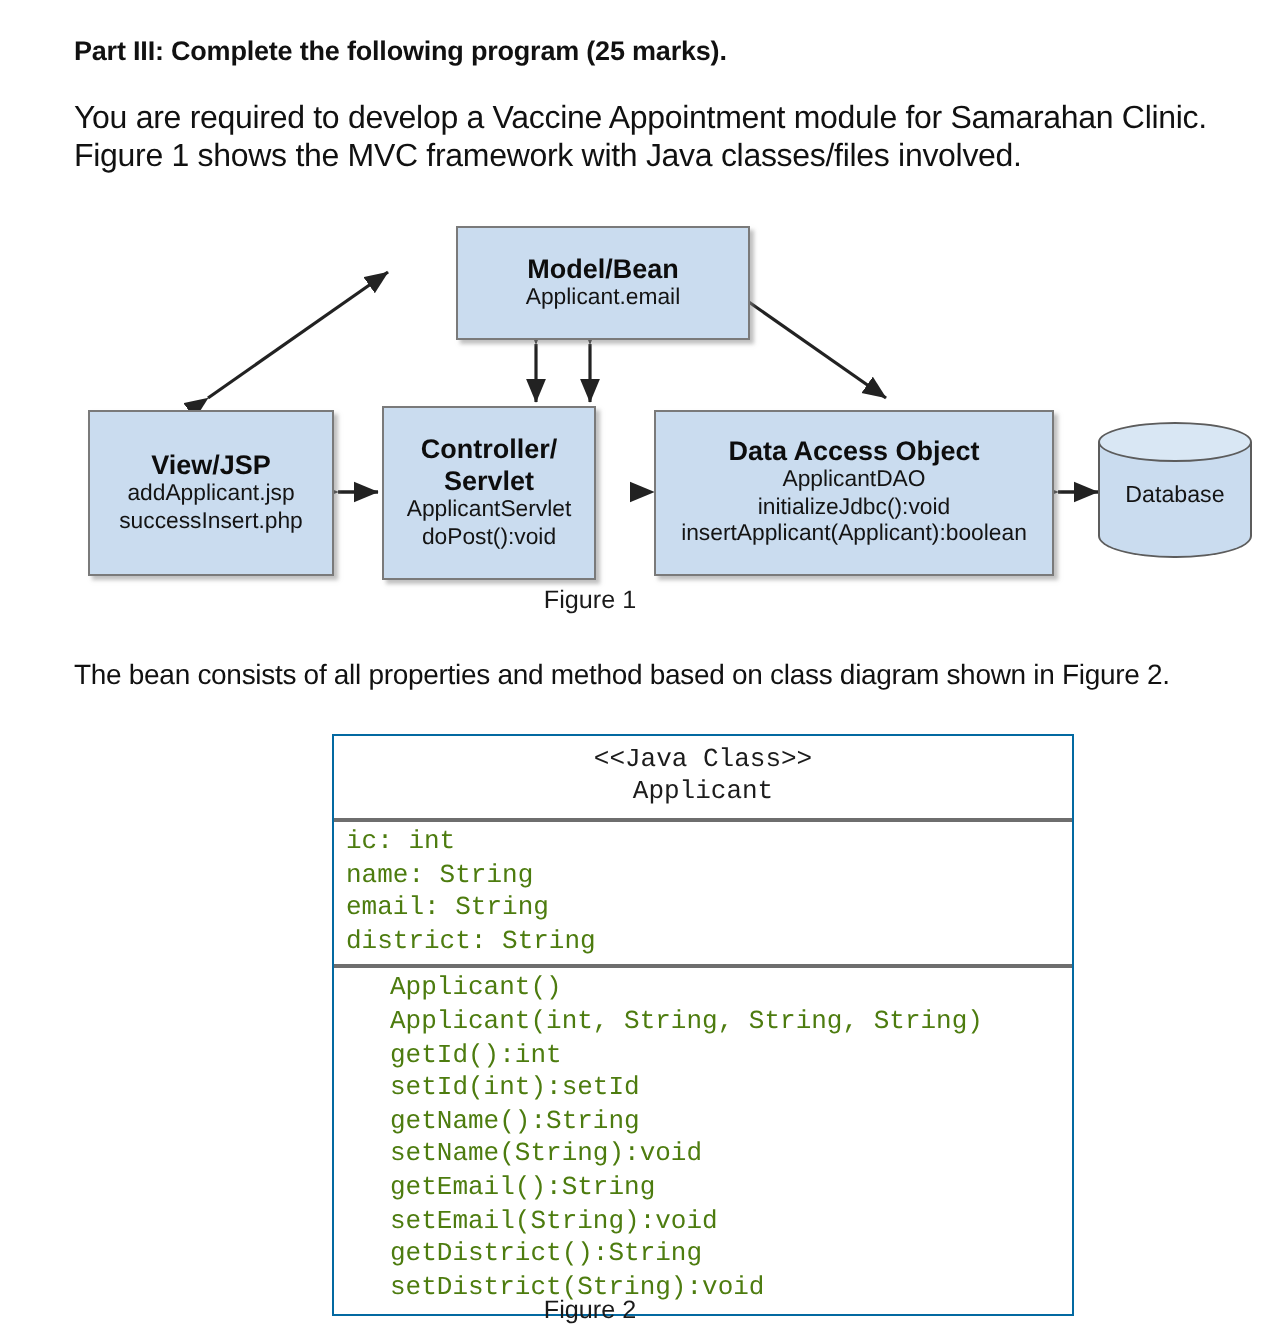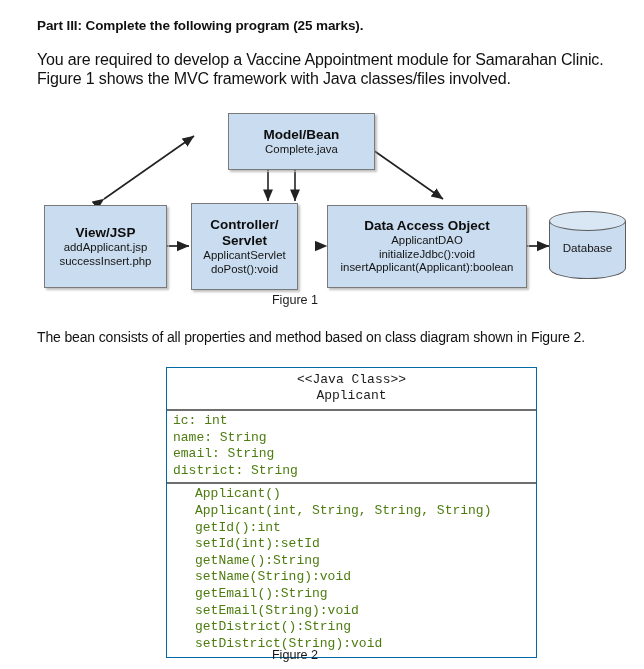--- a/index.html
+++ b/index.html
@@ -198,21 +198,21 @@
 
     <line x1="169" y1="141" x2="189" y2="141" stroke="#222222" stroke-width="1.7" marker-start="url(#ah2)" marker-end="url(#ah)"></line>
 
     <line x1="327" y1="141" x2="347" y2="141" stroke="#222222" stroke-width="1.7" marker-start="url(#ah2)" marker-end="url(#ah)"></line>
 
     <line x1="529" y1="141" x2="549" y2="141" stroke="#222222" stroke-width="1.7" marker-start="url(#ah2)" marker-end="url(#ah)"></line>
   </svg>
 
   <div class="mvc-box" id="box-model">
     <div class="mvc-title">Model/Bean</div>
-    <div class="mvc-sub">Complete.java</div>
+    <div class="mvc-sub">Applicant.email</div>
   </div>
 
   <div class="mvc-box" id="box-view">
     <div class="mvc-title">View/JSP</div>
     <div class="mvc-sub">addApplicant.jsp</div>
     <div class="mvc-sub">successInsert.php</div>
   </div>
 
   <div class="mvc-box" id="box-controller">
     <div class="mvc-title">Controller/</div>

